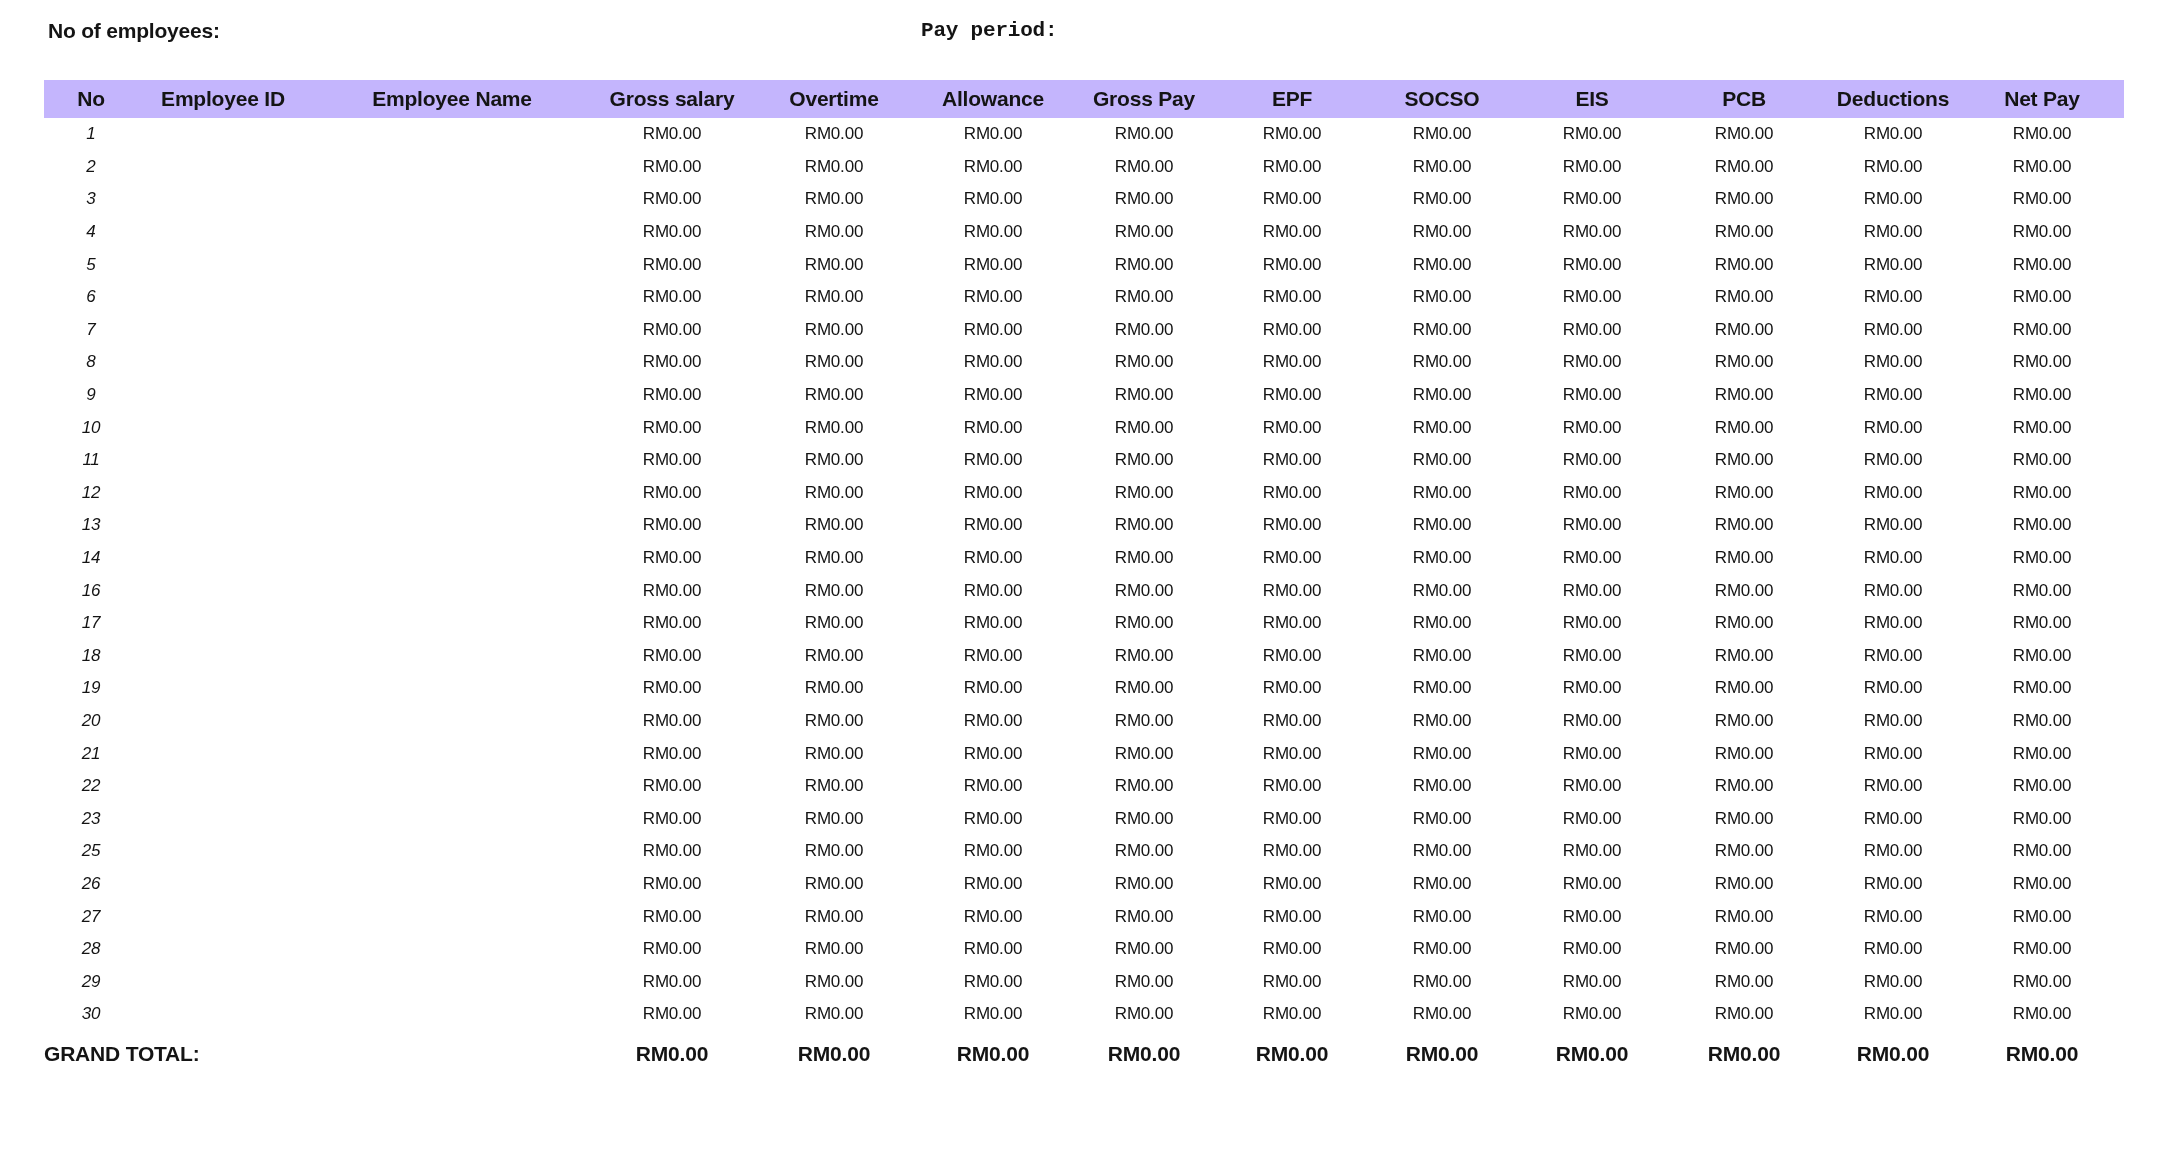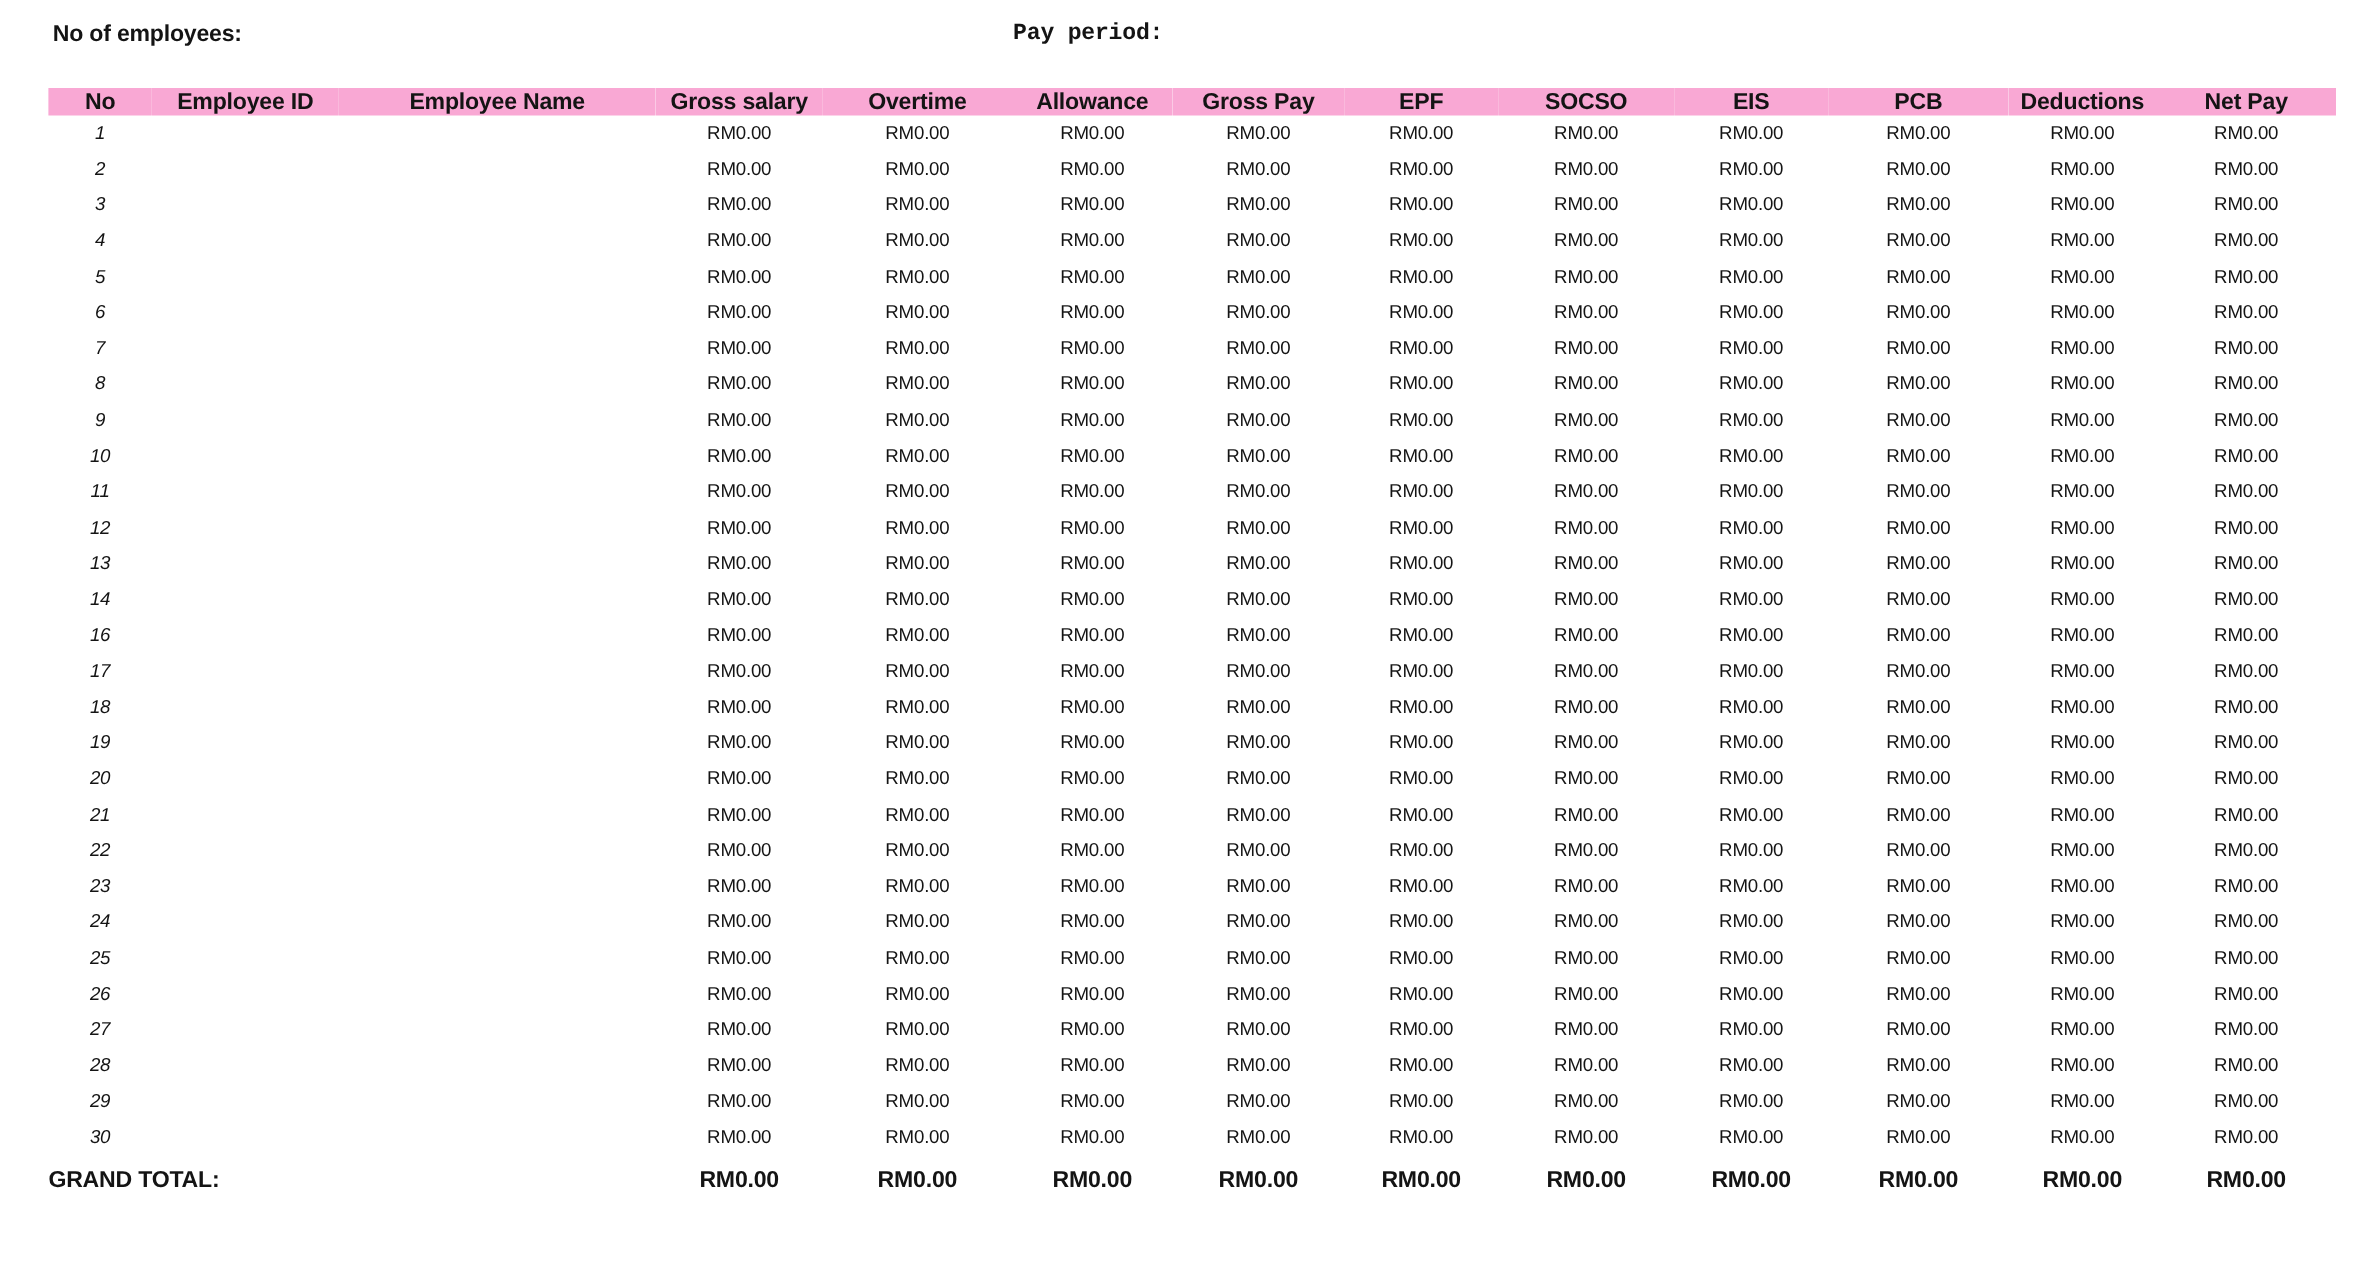--- a/index.html
+++ b/index.html
@@ -25,22 +25,22 @@
 
   table#payroll {
     position: absolute;
     left: 44px;
     top: 80px;
     width: 2080px;
     border-collapse: collapse;
     table-layout: fixed;
   }
   #payroll th {
-    background: #f9a8d4;
-    height: 25px;
+    background: #c4b5fd;
+    height: 38px;
     font-size: 21px;
     font-weight: bold;
     text-align: center;
     vertical-align: middle;
     padding: 0;
     letter-spacing: -0.2px;
     white-space: nowrap;
     overflow: hidden;
   }
   #payroll tbody td {
@@ -437,35 +437,20 @@
         <td>RM0.00</td>
         <td>RM0.00</td>
         <td>RM0.00</td>
         <td>RM0.00</td>
         <td>RM0.00</td>
         <td>RM0.00</td>
         <td>RM0.00</td>
         <td>RM0.00</td>
       </tr>
       <tr>
-        <td class="row-no">24</td>
-        <td></td>
-        <td></td>
-        <td>RM0.00</td>
-        <td>RM0.00</td>
-        <td>RM0.00</td>
-        <td>RM0.00</td>
-        <td>RM0.00</td>
-        <td>RM0.00</td>
-        <td>RM0.00</td>
-        <td>RM0.00</td>
-        <td>RM0.00</td>
-        <td>RM0.00</td>
-      </tr>
-      <tr>
         <td class="row-no">25</td>
         <td></td>
         <td></td>
         <td>RM0.00</td>
         <td>RM0.00</td>
         <td>RM0.00</td>
         <td>RM0.00</td>
         <td>RM0.00</td>
         <td>RM0.00</td>
         <td>RM0.00</td>

